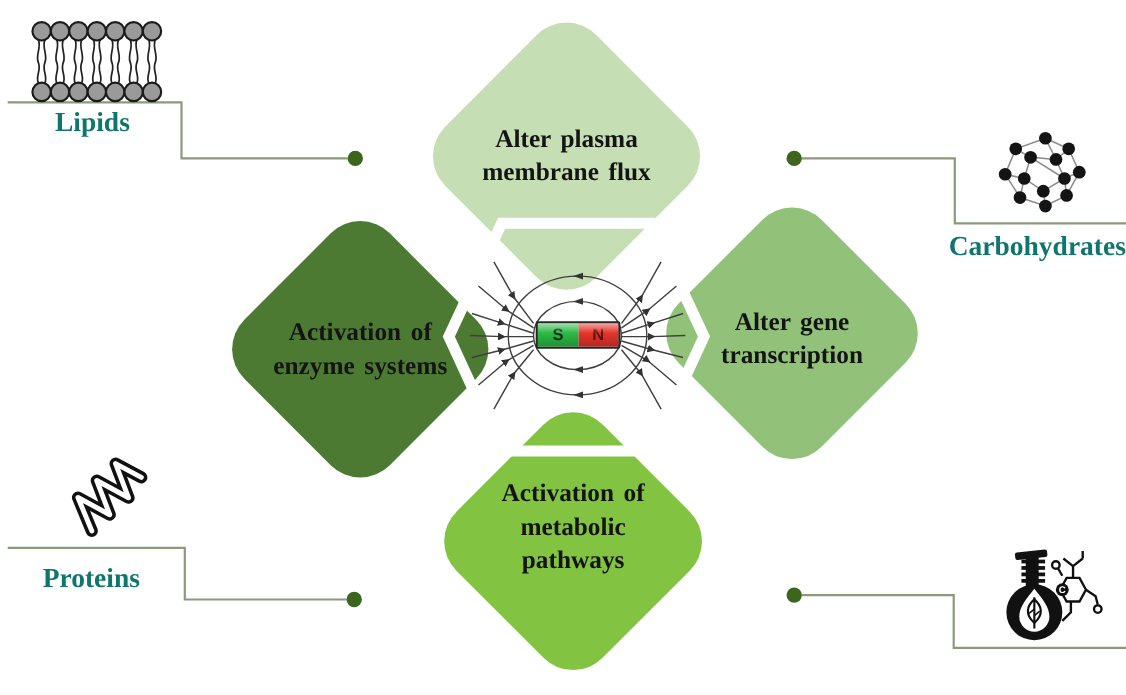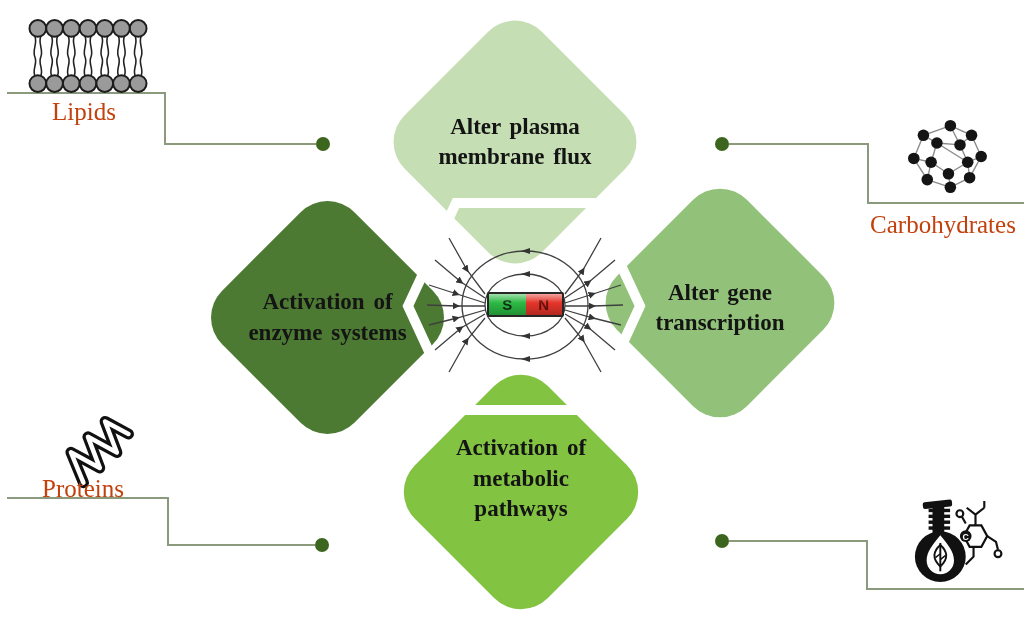--- a/index.html
+++ b/index.html
@@ -27,24 +27,24 @@
   .magnet{position:absolute;left:487px;top:292px;width:77px;height:25px;display:flex;
     border:2px solid #262626;border-radius:2px;box-sizing:border-box;z-index:6;}
   .pole{position:relative;flex:1;display:flex;align-items:center;justify-content:center;
     font-family:"Liberation Sans",sans-serif;font-weight:bold;font-size:15px;}
   .pole::after{content:"";position:absolute;inset:0;
     background:linear-gradient(180deg,rgba(255,255,255,.55),rgba(255,255,255,0) 42%,rgba(0,0,0,.22));}
   .pole-s{color:#0d2c10;}
   .pole-n{color:#66100a;}
 
   
-  .corner-label{position:absolute;text-align:center;font-size:25px;color:#c2410c;}
+  .corner-label{position:absolute;text-align:center;font-size:25px;color:#0f766e;font-weight:bold;}
   .lbl-lipids  {left:28px; top:98px; width:112px;}
   .lbl-carbs   {left:858px;top:211px;width:170px;}
-  .lbl-proteins{left:25px; top:475px;width:116px;}
+  .lbl-proteins{left:25px; top:513px;width:116px;}
   .lbl-pigments{left:868px;top:595px;width:145px;}
 
   .icon{position:absolute;}
   .ic-lipids  {left:28px; top:18px;}
   .ic-carbs   {left:906px;top:118px;}
   .ic-proteins{left:56px; top:406px;}
   .ic-pigments{left:904px;top:498px;}
 </style>
 </head>
 <body>

